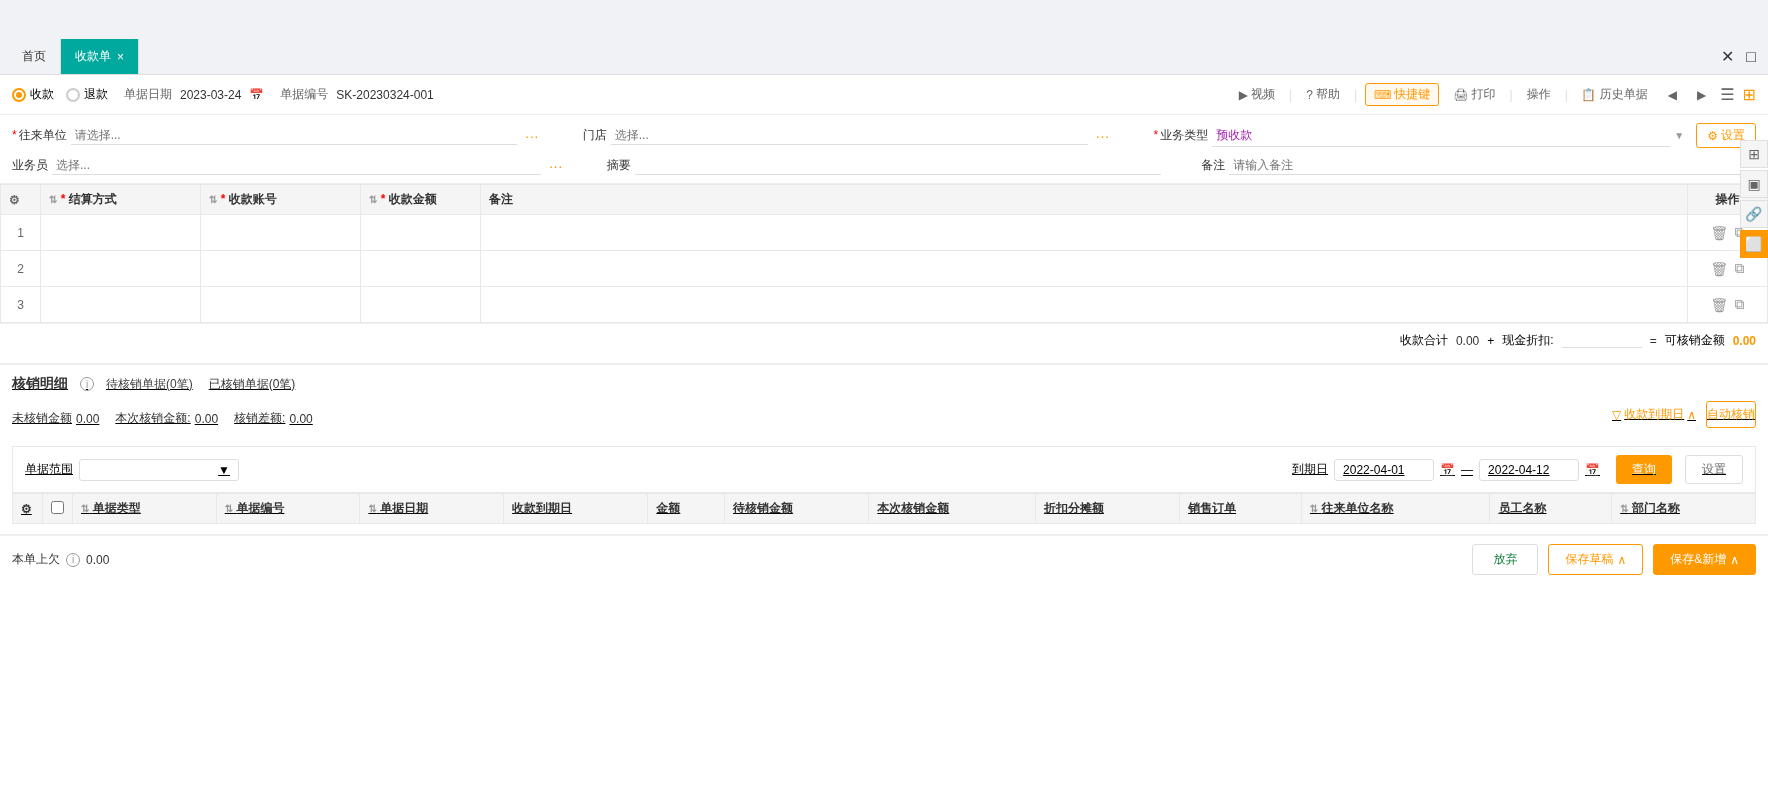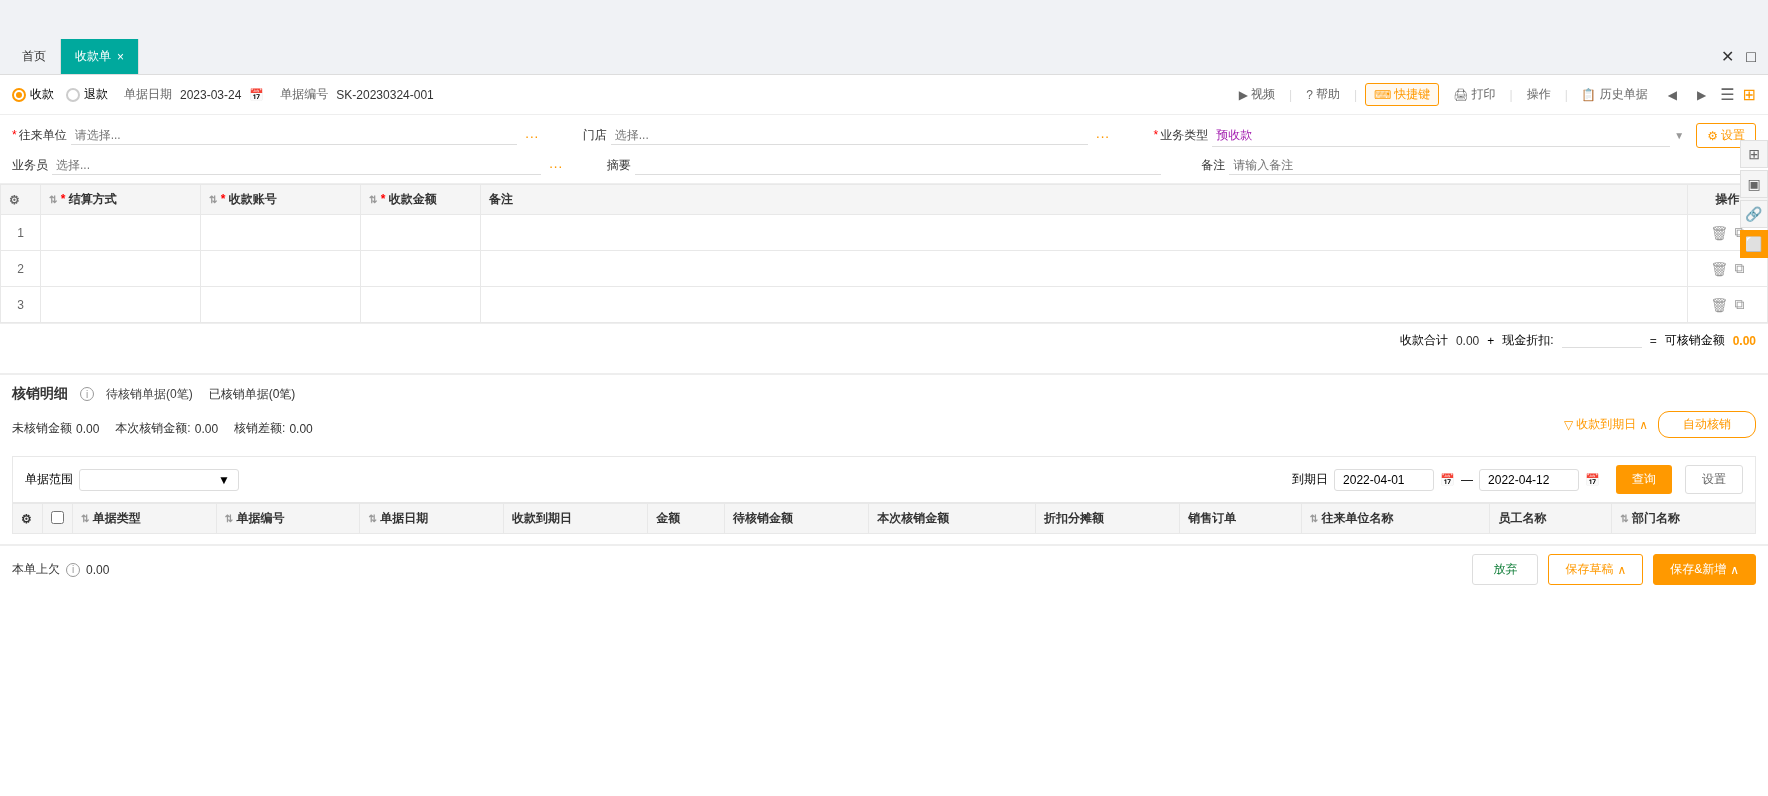--- a/index.html
+++ b/index.html
@@ -284,23 +284,24 @@
       border-bottom: 1px solid #ddd;
       width: 80px;
       outline: none;
       text-align: right;
     }
     .equal-sign { color: #333; }
 
     
     .verify-section {
       background: #fff;
-      margin-top: 16px;
+      margin-top: 6px;
       padding: 10px 12px;
       border-top: 2px solid #eee;
+      text-decoration: underline;
     }
     .verify-header {
       display: flex;
       align-items: center;
       gap: 12px;
       margin-bottom: 8px;
     }
     .verify-title {
       font-size: 14px;
       font-weight: bold;
@@ -337,22 +338,22 @@
       color: #f90;
       cursor: pointer;
       display: flex;
       align-items: center;
       gap: 3px;
     }
     .auto-verify-btn {
       background: #fff;
       border: 1px solid #f90;
       color: #f90;
-      padding: 4px 24px;
-      border-radius: 11px;
+      padding: 4px 0;
+      border-radius: 3px;
       cursor: pointer;
     }
     .filter-row {
       display: flex;
       align-items: center;
       gap: 16px;
       padding: 8px 0;
       border: 1px solid #e8e8e8;
       padding: 8px 12px;
       background: #fff;

